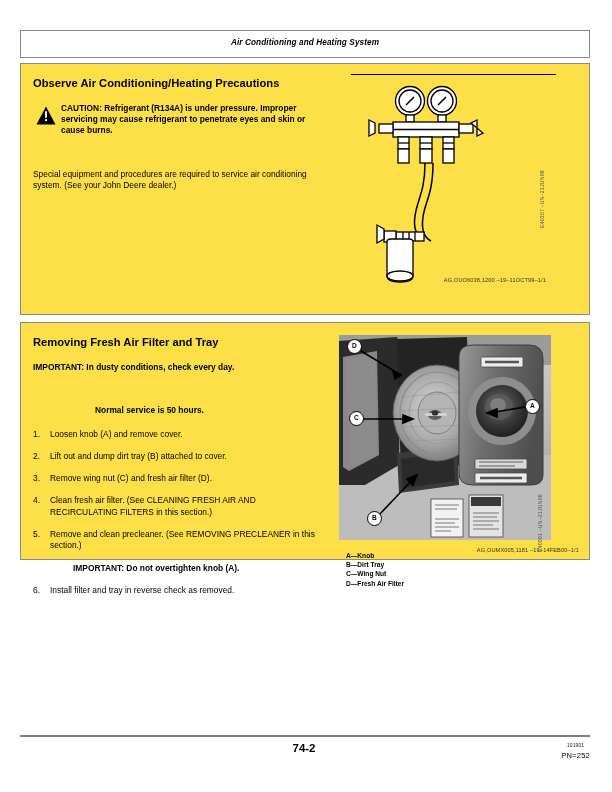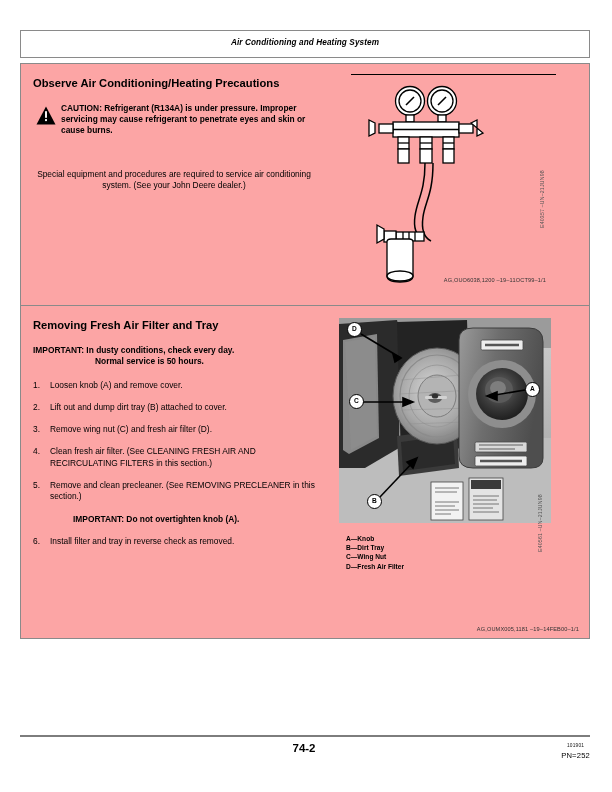--- a/index.html
+++ b/index.html
@@ -23,46 +23,46 @@
     position:absolute;left:0;right:0;top:7px;
     text-align:center;
     font-style:italic;font-weight:bold;font-size:8.2px;
     letter-spacing:.1px;
   }
 
   
   .section{
     position:absolute;left:20px;width:570px;
     border:1px solid #8a8a8a;box-sizing:border-box;
-    background:#fca5a5;
+    background:#fde047;
   }
   #section-1{top:63px;height:252px;}
-  #section-2{top:305px;height:334px;}
+  #section-2{top:322px;height:238px;}
 
   .sec-inner{position:relative;width:100%;height:100%;}
 
   
   .textcol{position:absolute;left:12px;top:12px;width:282px;}
 
   h2.sec-title{
     margin:0 0 13px 0;font-size:11.2px;font-weight:bold;line-height:14px;
   }
 
   
   .caution{position:relative;min-height:54px;margin-bottom:12px;}
   .warn-icon{position:absolute;left:3px;top:3px;width:20px;height:19px;}
   .caution-text{
     margin-left:28px;font-size:8.4px;font-weight:bold;line-height:11.2px;
   }
-  .body-text{font-size:8.4px;line-height:11.4px;margin:0;text-align:center;}
+  .body-text{font-size:8.4px;line-height:11.4px;margin:0;}
 
   
   .important{font-size:8.4px;font-weight:bold;line-height:11.3px;margin:0 0 12px 0;}
   .important .imp-lbl{display:inline-block;}
-  .important .imp-l2{display:block;margin-left:62px;}
+  .important .imp-l2{display:block;margin-left:62px;margin-top:32px;}
 
   
   ol.steps{list-style:none;margin:0;padding:0;}
   ol.steps li{
     position:relative;padding-left:17px;
     font-size:8.4px;line-height:11.3px;margin-bottom:11px;
   }
   ol.steps li .num{position:absolute;left:0;top:0;}
 
   .imp-mid{font-size:8.4px;font-weight:bold;line-height:11.3px;margin:0 0 11px 0;padding-left:40px;}

